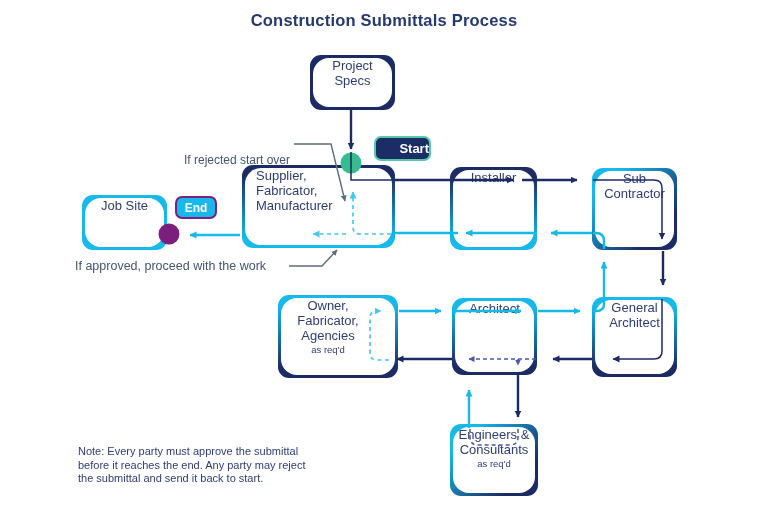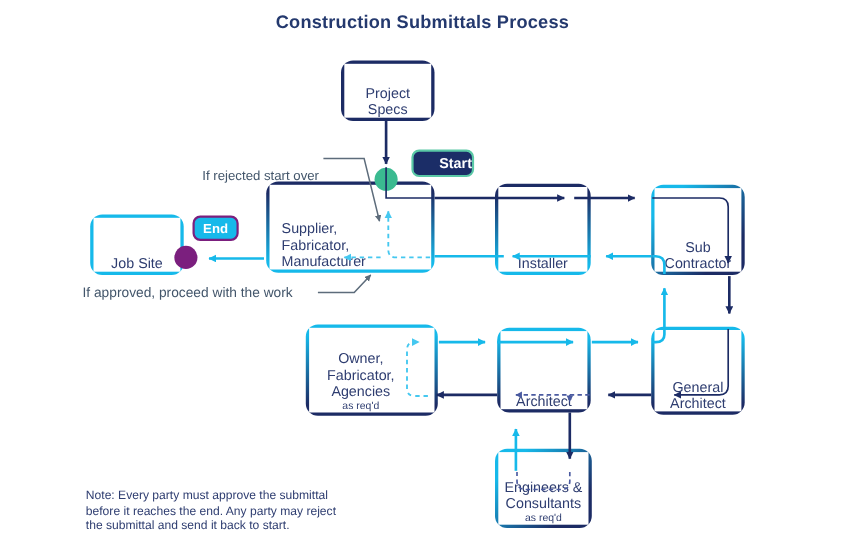--- a/index.html
+++ b/index.html
@@ -7,22 +7,22 @@
     position:relative;width:768px;height:507px;background:#ffffff;overflow:hidden;
     font-family:"Liberation Sans","DejaVu Sans",sans-serif;
   }
   .title{
     position:absolute;left:0;top:11px;width:768px;text-align:center;
     font-size:16.5px;font-weight:600;color:#24396e;letter-spacing:.2px;
   }
   svg.wires{position:absolute;left:0;top:0;width:768px;height:507px;z-index:5;}
   .box{position:absolute;border-radius:11px;padding:3px;box-sizing:border-box;z-index:2;}
   .box-inner{
-    width:100%;height:100%;border-radius:0;background:#ffffff;box-sizing:border-box;
-    display:flex;flex-direction:column;align-items:center;justify-content:flex-end;
+    width:100%;height:100%;border-radius:16px;background:#ffffff;box-sizing:border-box;
+    display:flex;flex-direction:column;align-items:center;justify-content:flex-start;
   }
   .box-label{
     font-size:13px;font-weight:500;color:#2e3d70;line-height:1.16;
     white-space:pre-line;text-align:center;
   }
   .box-sub{font-size:9.5px;font-weight:500;color:#2e3d70;margin-top:1px;}
   .bd-navy{background:#1c2b64;}
   .bd-cyan{background:#16b9ea;}
   .bd-navy-cyan{background:linear-gradient(180deg,#1c2b64 12%,#16b9ea 88%);}
   .bd-cyan-navy{background:linear-gradient(180deg,#16b9ea 12%,#1c2b64 88%);}
@@ -104,21 +104,21 @@
 
   <div class="box bd-cyan-navy" style="left:278px;top:295px;width:120px;height:83px">
     <div class="box-inner pad-right">
       <span class="box-label">Owner,
 Fabricator,
 Agencies</span>
       <span class="box-sub">as req'd</span>
     </div>
   </div>
 
-  <div class="box bd-diag" style="left:450px;top:408px;width:88px;height:72px">
+  <div class="box bd-diag" style="left:450px;top:424px;width:88px;height:72px">
     <div class="box-inner">
       <span class="box-label">Engineers &amp;
 Consultants</span>
       <span class="box-sub">as req'd</span>
     </div>
   </div>
 
   <div class="badge badge-start">
     <span>Start</span>
   </div>

